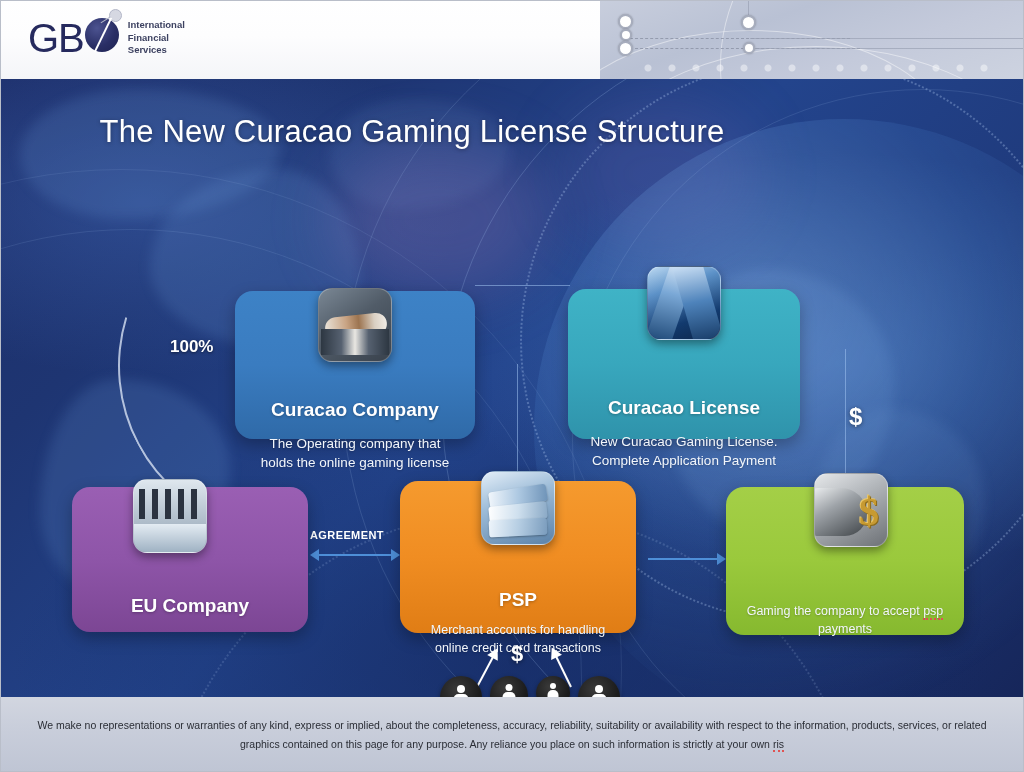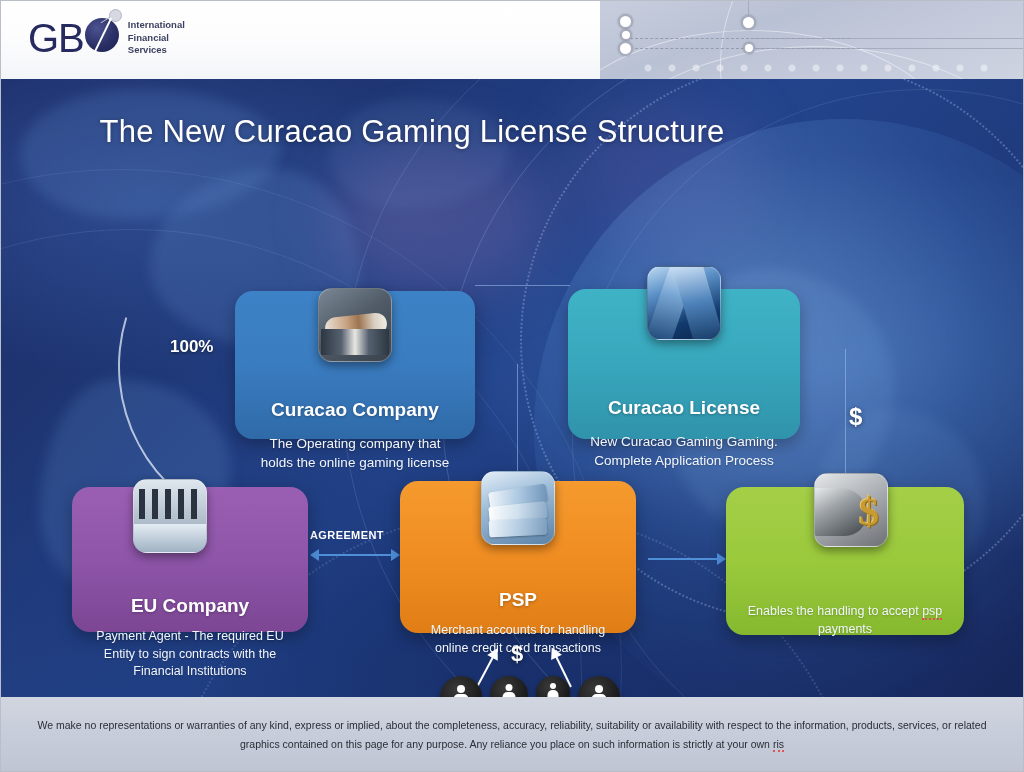--- a/index.html
+++ b/index.html
@@ -340,42 +340,41 @@
 
     <div class="card" id="card-curacao-company">
       <div class="thumb th-handshake" style="top:-37px;"></div>
       <div class="c-title">Curacao Company</div>
       <div class="c-desc">The Operating company that holds the online gaming license</div>
     </div>
 
     <div class="card" id="card-curacao-license">
       <div class="thumb th-towers" style="top:-57px;"></div>
       <div class="c-title">Curacao License</div>
-      <div class="c-desc">New Curacao Gaming Gaming. Complete Application Process</div>
+      <div class="c-desc">New Curacao Gaming License. Complete Application Payment</div>
     </div>
 
     <div class="card" id="card-eu-company">
       <div class="thumb th-people" style="top:-42px;left:40%;"></div>
       <div class="c-title">EU Company</div>
-      <div class="c-desc">Payment Agent - The required EU Entity to sign contracts with the Financial Institutions</div>
     </div>
 
     <div class="card" id="card-psp">
       <div class="thumb th-cards" style="top:-44px;">
         <span class="cc cc1"></span>
         <span class="cc cc2"></span>
         <span class="cc cc3"></span>
       </div>
       <div class="c-title">PSP</div>
       <div class="c-desc">Merchant accounts for handling online credit card transactions</div>
     </div>
 
     <div class="card" id="card-emi">
       <div class="thumb th-money" style="top:-48px;left:53%;"></div>
-      <div class="c-desc"><span>Enables the handling to accept </span><span class="spell">psp</span><span> payments</span></div>
+      <div class="c-desc"><span>Gaming the company to accept </span><span class="spell">psp</span><span> payments</span></div>
     </div>
 
     <div class="dollar" id="dollar-emi">$</div>
     <div class="dollar" id="dollar-clients">$</div>
 
     <div class="wh-arrow" style="left:476px;top:566px;height:42px;transform:rotate(28deg);"></div>
     <div class="wh-arrow" style="left:570px;top:566px;height:42px;transform:rotate(-26deg);"></div>
 
     <div class="clients-row">
       <div class="client big">

